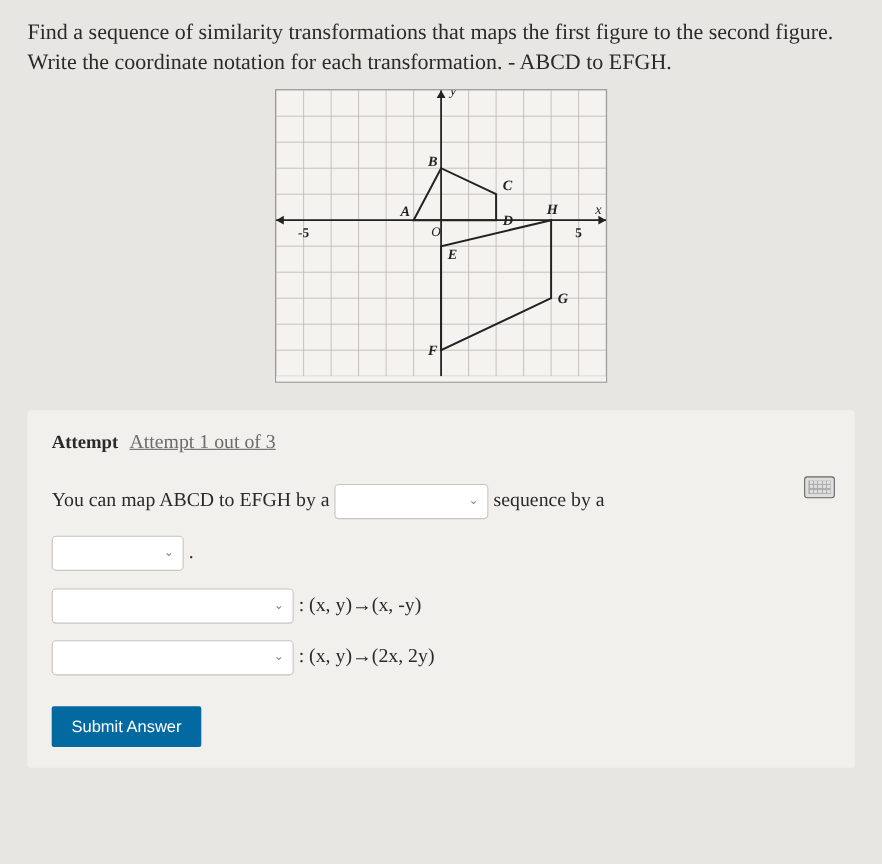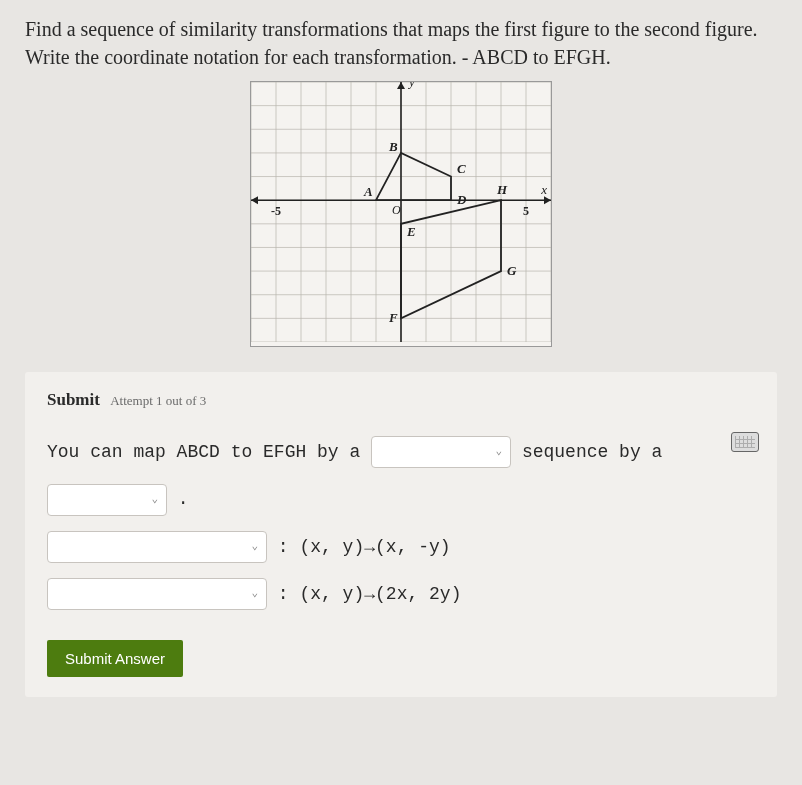--- a/index.html
+++ b/index.html
@@ -32,21 +32,21 @@
       padding: 18px 22px 18px 22px;
       border-radius: 3px;
       position: relative;
     }
     .answer-header {
       font-family: Georgia, serif;
       font-size: 17px;
       margin-bottom: 22px;
     }
     .answer-header .bold { font-weight: 700; }
-    .answer-header .attempt { color: #6b6b6b; font-size: 13px; margin-left: 6px; }
+    .answer-header .attempt { color: #6b6b6b; font-size: 18px; margin-left: 6px; text-decoration: underline; }
     .answer-body {
       font-size: 18px;
       line-height: 2.3;
     }
     .dropdown {
       display: inline-block;
       background: #fff;
       border: 1px solid #c8c4bf;
       border-radius: 4px;
       padding: 5px 28px 5px 12px;
@@ -60,23 +60,23 @@
     .dropdown.small { min-width: 120px; }
     .dropdown.wide { min-width: 220px; }
     .chev {
       position: absolute;
       right: 8px;
       top: 50%;
       transform: translateY(-50%);
       font-size: 11px;
       color: #888;
     }
-    .line { margin-bottom: 6px; font-family: Liberation Mono, monospace; }
+    .line { margin-bottom: 6px; }
     .submit-btn {
-      background: #4d7c0f;
+      background: #0369a1;
       color: #fff;
       border: none;
       padding: 10px 18px;
       font-size: 15px;
       border-radius: 2px;
       margin-top: 18px;
       cursor: pointer;
       font-family: Arial, sans-serif;
     }
     .keyboard-icon {
@@ -154,21 +154,21 @@
         <text x="156" y="153.8181818181818" font-size="13" font-family="Georgia" font-style="italic" font-weight="bold" fill="#222">E</text>
         <text x="138" y="240.36363636363637" font-size="13" font-family="Georgia" font-style="italic" font-weight="bold" fill="#222">F</text>
         <text x="256" y="193.0909090909091" font-size="13" font-family="Georgia" font-style="italic" font-weight="bold" fill="#222">G</text>
         <text x="246" y="112.18181818181819" font-size="13" font-family="Georgia" font-style="italic" font-weight="bold" fill="#222">H</text>
       </svg>
   </div>
 </div>
 
 <div class="answer-section">
   <div class="answer-header">
-    <span class="bold">Submit</span>
+    <span class="bold">Attempt</span>
     <span class="attempt">Attempt 1 out of 3</span>
   </div>
 
   <div class="keyboard-icon"></div>
 
   <div class="answer-body">
 
     <div class="line">
       <span>You can map ABCD to EFGH by a</span>
       <span class="dropdown">

